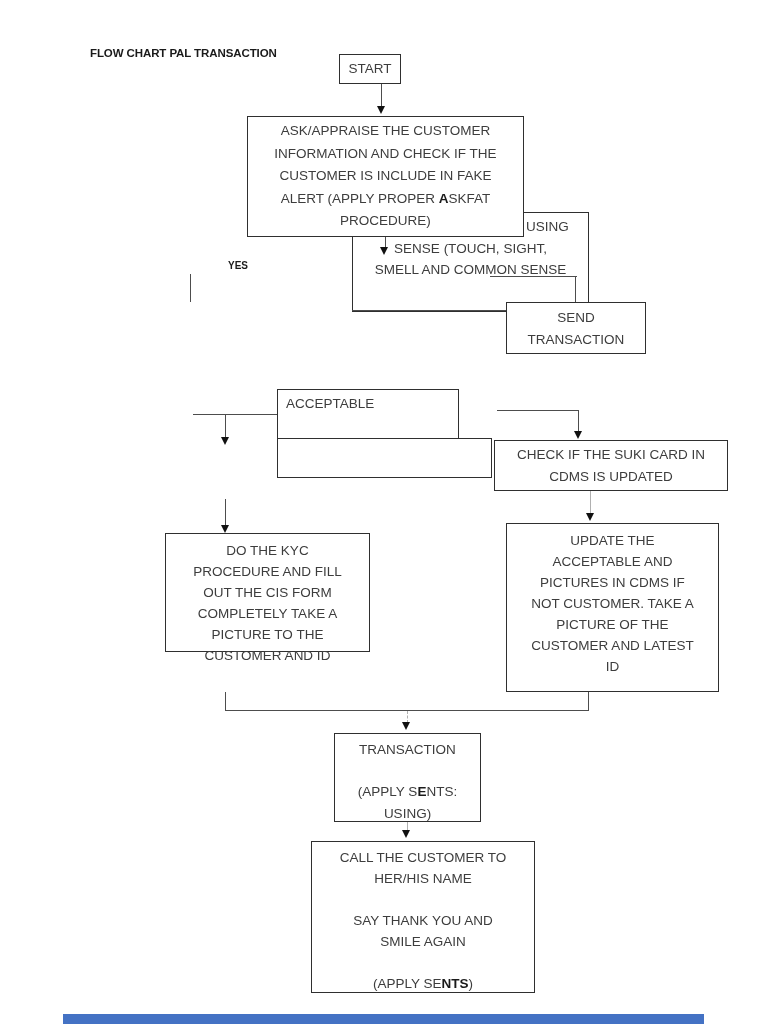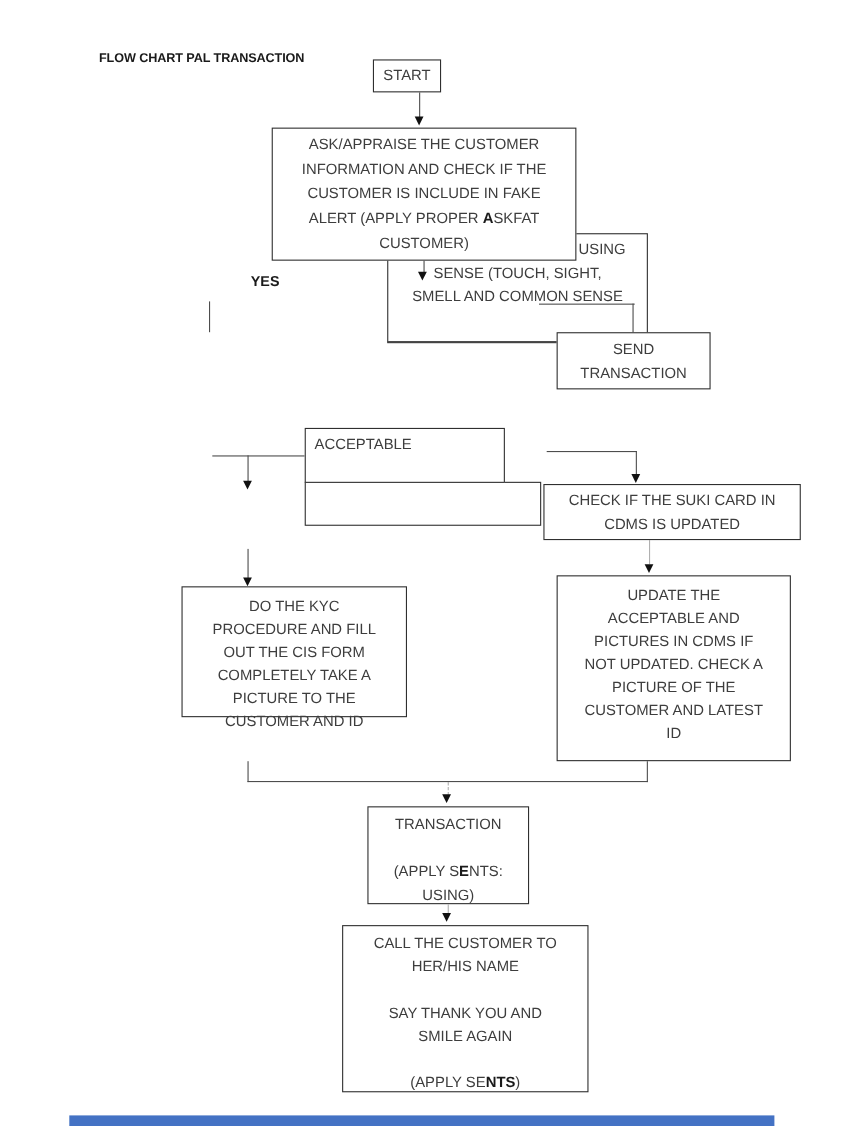--- a/index.html
+++ b/index.html
@@ -16,21 +16,21 @@
   .vline{position:absolute;width:1.2px;background:#4d4d4d;}
   .hline{position:absolute;height:1.2px;background:#4d4d4d;}
   .vline.gray{background:#b0b0b0;}
   .vline.dashed{width:0;background:none;border-left:1.2px dashed #b0b0b0;}
   .arrowhead{
     position:absolute;width:0;height:0;
     border-left:4.5px solid transparent;border-right:4.5px solid transparent;
     border-top:8.5px solid #111111;
   }
   #doc-title{position:absolute;left:90px;top:47px;font-size:11.5px;font-weight:bold;color:#1a1a1a;letter-spacing:-0.1px;}
-  #yes-label{position:absolute;left:228px;top:248px;font-size:13px;font-weight:bold;color:#1a1a1a;}
+  #yes-label{position:absolute;left:228px;top:260px;font-size:10px;font-weight:bold;color:#1a1a1a;}
   b{font-weight:bold;color:#1a1a1a;}
   #accent-bar{position:absolute;left:63px;top:1014px;width:641px;height:10px;background:#4472c4;}
 </style>
 </head>
 <body>
 
 <div id="page">
 
   <div id="doc-title">FLOW CHART PAL TRANSACTION</div>
 
@@ -48,21 +48,21 @@
   </div>
 
   <div class="hline" style="left:490px;top:276px;width:87px;z-index:1;"></div>
   <div class="vline" style="left:575px;top:276px;height:27px;z-index:1;"></div>
 
   <div class="node" style="left:247px;top:116px;width:277px;height:121px;z-index:2;padding-top:3px;line-height:22.5px;">
     <div class="ln">ASK/APPRAISE THE CUSTOMER</div>
     <div class="ln">INFORMATION AND CHECK IF THE</div>
     <div class="ln">CUSTOMER IS INCLUDE IN FAKE</div>
     <div class="ln"><span>ALERT (APPLY PROPER </span><b>A</b><span>SKFAT</span></div>
-    <div class="ln">CUSTOMER)</div>
+    <div class="ln">PROCEDURE)</div>
   </div>
 
   <div class="vline" style="left:385px;top:237px;height:11px;z-index:3;"></div>
   <div class="arrowhead" style="left:380px;top:247px;z-index:3;"></div>
 
   <div id="yes-label">YES</div>
   <div class="vline" style="left:190px;top:274px;height:28px;"></div>
 
   <div class="hline" style="left:352px;top:310px;width:155px;z-index:1;"></div>
 
@@ -103,21 +103,21 @@
     <div class="ln">OUT THE CIS FORM</div>
     <div class="ln">COMPLETELY TAKE A</div>
     <div class="ln">PICTURE TO THE</div>
     <div class="ln">CUSTOMER AND ID</div>
   </div>
 
   <div class="node" style="left:506px;top:523px;width:213px;height:169px;padding-top:6px;line-height:21px;">
     <div class="ln">UPDATE THE</div>
     <div class="ln">ACCEPTABLE AND</div>
     <div class="ln">PICTURES IN CDMS IF</div>
-    <div class="ln">NOT UPDATED. CHECK A</div>
+    <div class="ln">NOT CUSTOMER. TAKE A</div>
     <div class="ln">PICTURE OF THE</div>
     <div class="ln">CUSTOMER AND LATEST</div>
     <div class="ln">ID</div>
   </div>
 
   <div class="vline" style="left:225px;top:692px;height:19px;"></div>
   <div class="vline" style="left:588px;top:692px;height:19px;"></div>
   <div class="hline" style="left:225px;top:710px;width:364px;"></div>
   <div class="vline dashed" style="left:407px;top:711px;height:12px;"></div>
   <div class="arrowhead" style="left:402px;top:722px;"></div>

